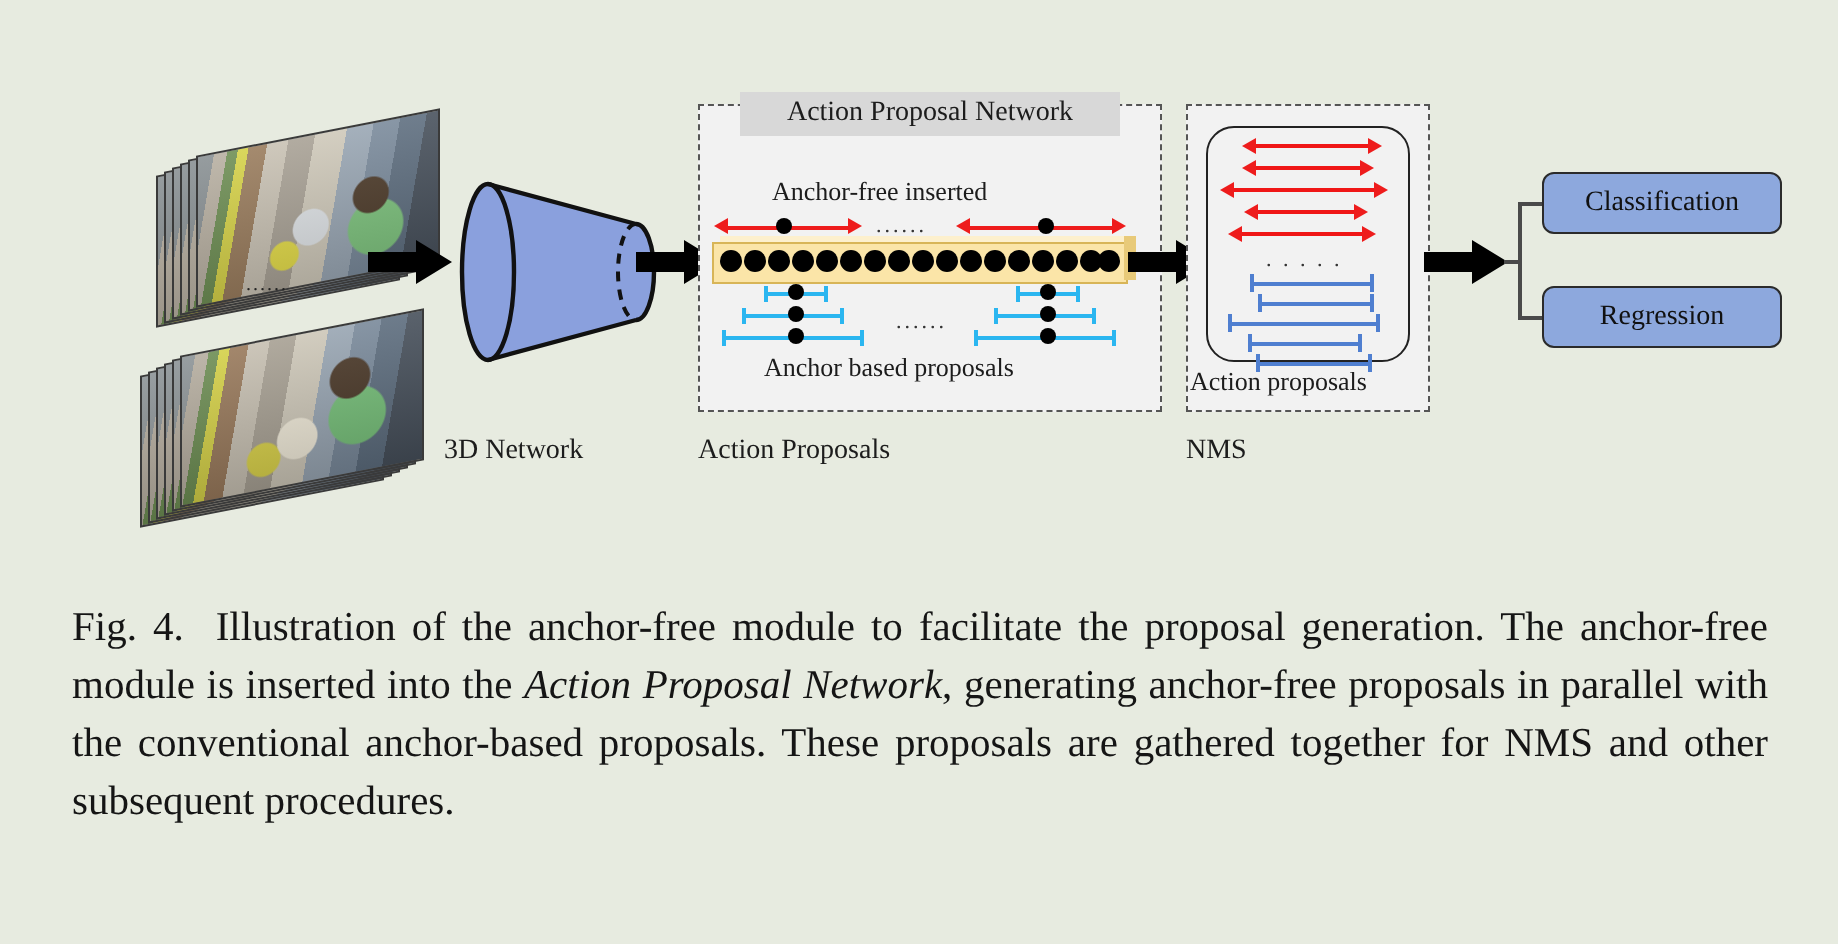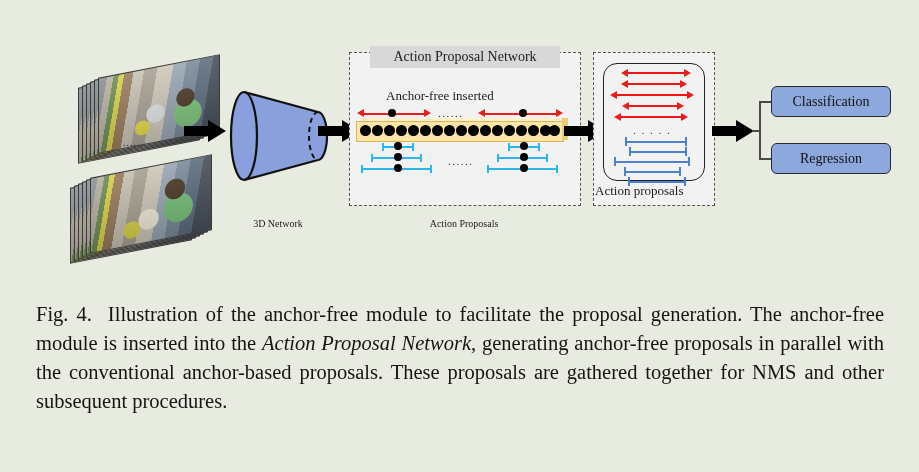--- a/index.html
+++ b/index.html
@@ -68,24 +68,23 @@
     position: absolute;
     font-size: 10px;
     letter-spacing: 1px;
     color: #222;
     font-family: "Liberation Serif", serif;
   }
 
   
   .stage-label {
     position: absolute;
-    font-size: 10px;
+    font-size: 14px;
     color: #1c1c1c;
     white-space: nowrap;
-    text-align: center;
   }
   .inner-label {
     position: absolute;
     font-size: 13px;
     color: #1c1c1c;
     white-space: nowrap;
   }
 
   
   .apn-box {
@@ -357,20 +356,21 @@
     <div class="ab-cap" style="left:497px; top:154px; height:8px;"></div>
     <div class="ab-cap" style="left:546px; top:154px; height:8px;"></div>
     <div class="ab-dot" style="left:520px; top:153px;"></div>
 
     <div class="ab-bar" style="left:487px; top:168px; width:71px;"></div>
     <div class="ab-cap" style="left:487px; top:165px; height:8px;"></div>
     <div class="ab-cap" style="left:556px; top:165px; height:8px;"></div>
     <div class="ab-dot" style="left:520px; top:164px;"></div>
   </div>
 
+  <div class="inner-label" style="left:382px; top:176px;">Anchor based proposals</div>
 
   <div class="stage-label" style="left:349px; top:218px; width:230px;">Action Proposals</div>
 
   <div class="block-arrow" style="left:564px; top:118px;">
     <svg width="44" height="26" viewBox="0 0 44 26">
       <path d="M0,8 L24,8 L24,2 L42,13 L24,24 L24,18 L0,18 Z" fill="#000"></path>
     </svg>
   </div>
 
   <div class="apn-box" style="left:593px; top:52px; width:120px; height:152px;"></div>
@@ -418,20 +418,21 @@
     <div class="nms-blue-cap" style="left:624px; top:167px; height:9px;"></div>
     <div class="nms-blue-cap" style="left:679px; top:167px; height:9px;"></div>
 
     <div class="nms-blue-bar" style="left:628px; top:181px; width:58px;"></div>
     <div class="nms-blue-cap" style="left:628px; top:177px; height:9px;"></div>
     <div class="nms-blue-cap" style="left:684px; top:177px; height:9px;"></div>
   </div>
 
   <div class="inner-label" style="left:595px; top:183px;">Action proposals</div>
 
+  <div class="stage-label" style="left:593px; top:218px; width:120px;">NMS</div>
 
   <div class="block-arrow" style="left:712px; top:118px;">
     <svg width="44" height="26" viewBox="0 0 44 26">
       <path d="M0,8 L24,8 L24,2 L42,13 L24,24 L24,18 L0,18 Z" fill="#000"></path>
     </svg>
   </div>
 
   <div>
     <div class="branch" style="left:752px; top:130px; width:9px; height:1.6px;"></div>
     <div class="branch" style="left:759px; top:101px; width:1.6px; height:58px;"></div>

